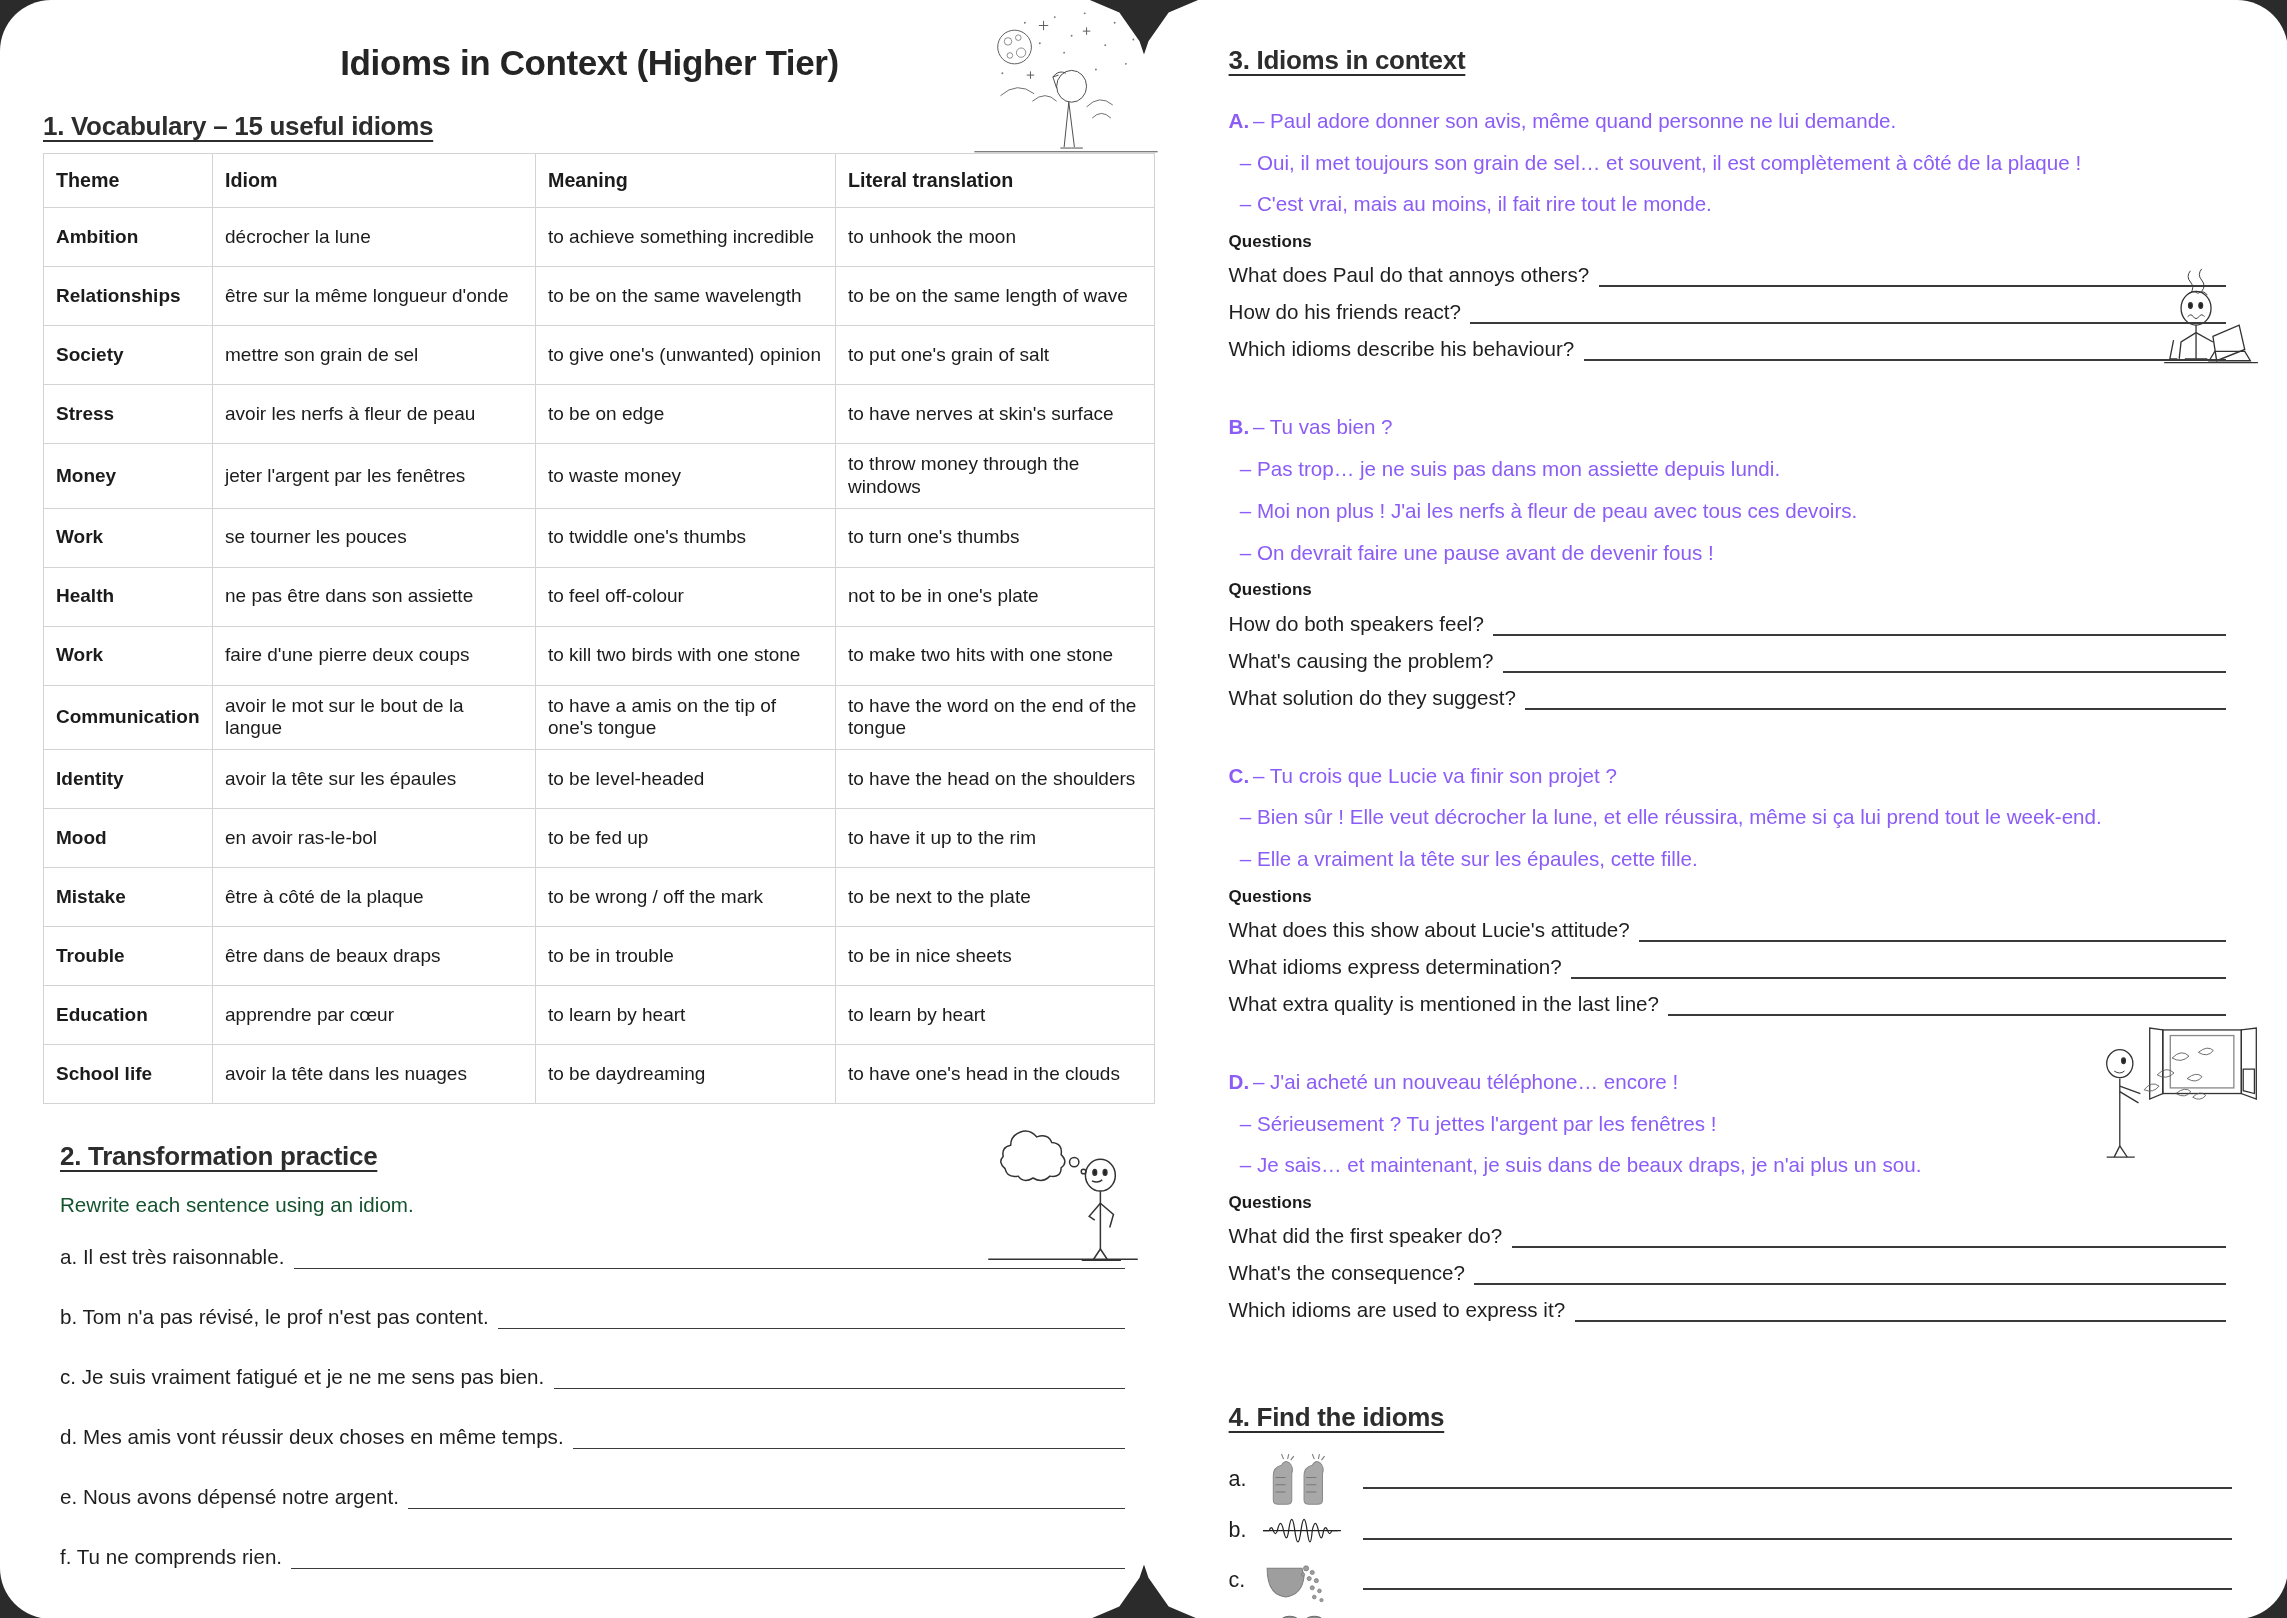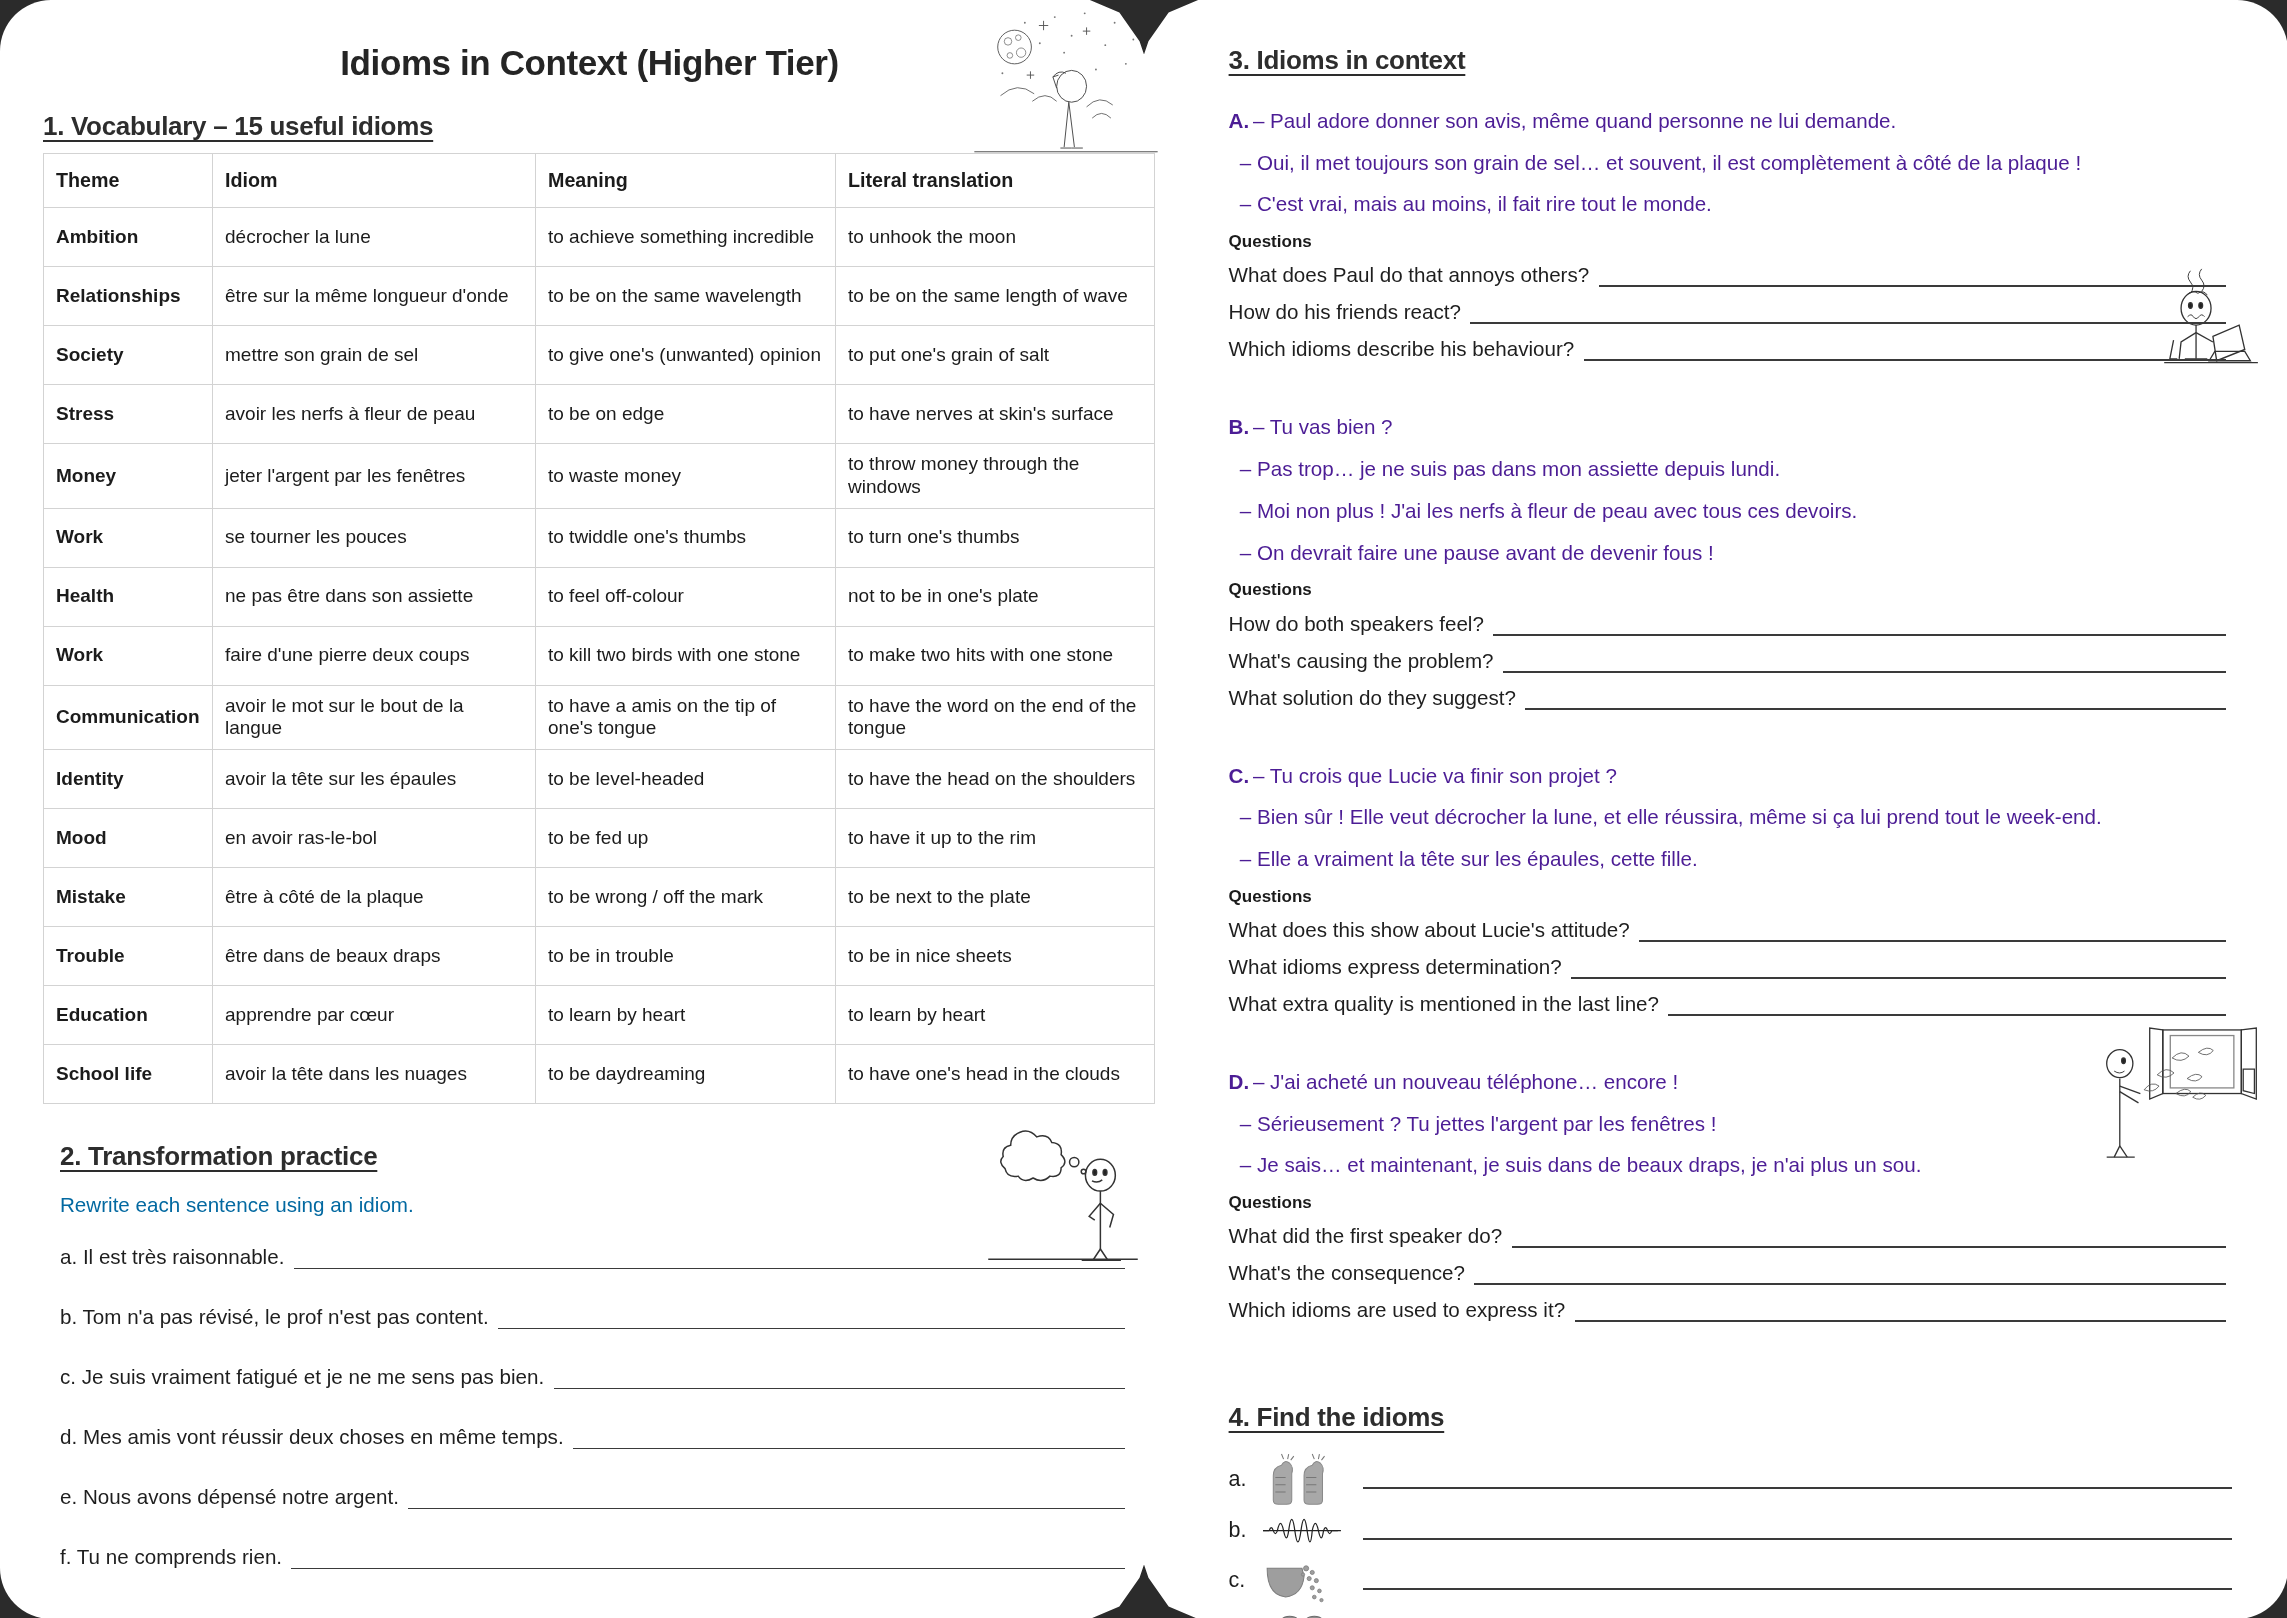--- a/index.html
+++ b/index.html
@@ -89,21 +89,21 @@
     line-height: 1.18;
     color: #1b1b1b;
     height: 59px;
   }
   table.vocab th { font-weight: bold; font-size: 19.7px; height: 54px; }
   table.vocab td.theme { font-weight: bold; }
 
   
   .instr {
     font-size: 20.6px;
-    color: #0369a1;
+    color: #14532d;
     margin: 0 0 28px 34px;
   }
   .qline {
     display: flex;
     align-items: flex-end;
     font-size: 20.6px;
     color: #1e1e1e;
     margin: 0 0 36px 34px;
     padding-right: 28px;
   }
@@ -112,21 +112,21 @@
     flex: 1 1 auto;
     border-bottom: 1.9px solid #3a3a3a;
     margin-left: 9.4px;
     height: 16px;
   }
 
   
   .dialogue { margin-bottom: 7.5px; position: relative; }
   .dlg-line {
     font-size: 20.6px;
-    color: #4c1d95;
+    color: #8b5cf6;
     margin: 16px 0 15px 0;
     line-height: 1.25;
   }
   .dlg-line .letter { font-weight: bold; margin-right: 3.7px; }
   .dlg-line.reply { padding-left: 11.2px; }
   .qhead {
     font-size: 17px;
     font-weight: bold;
     color: #1a1a1a;
     margin: 0 0 11.2px 0;

